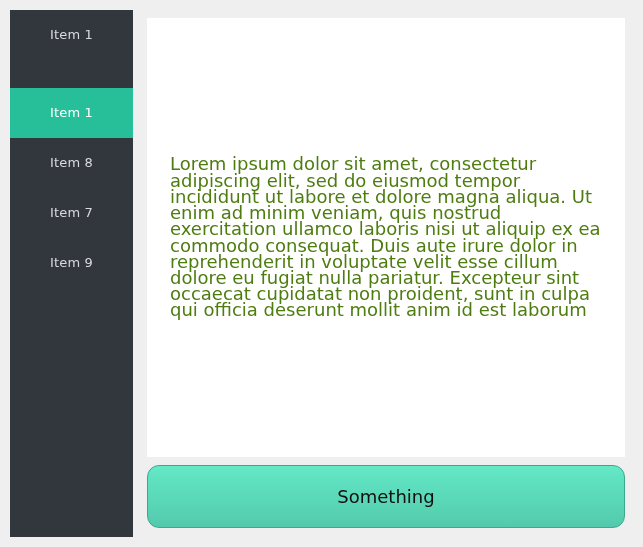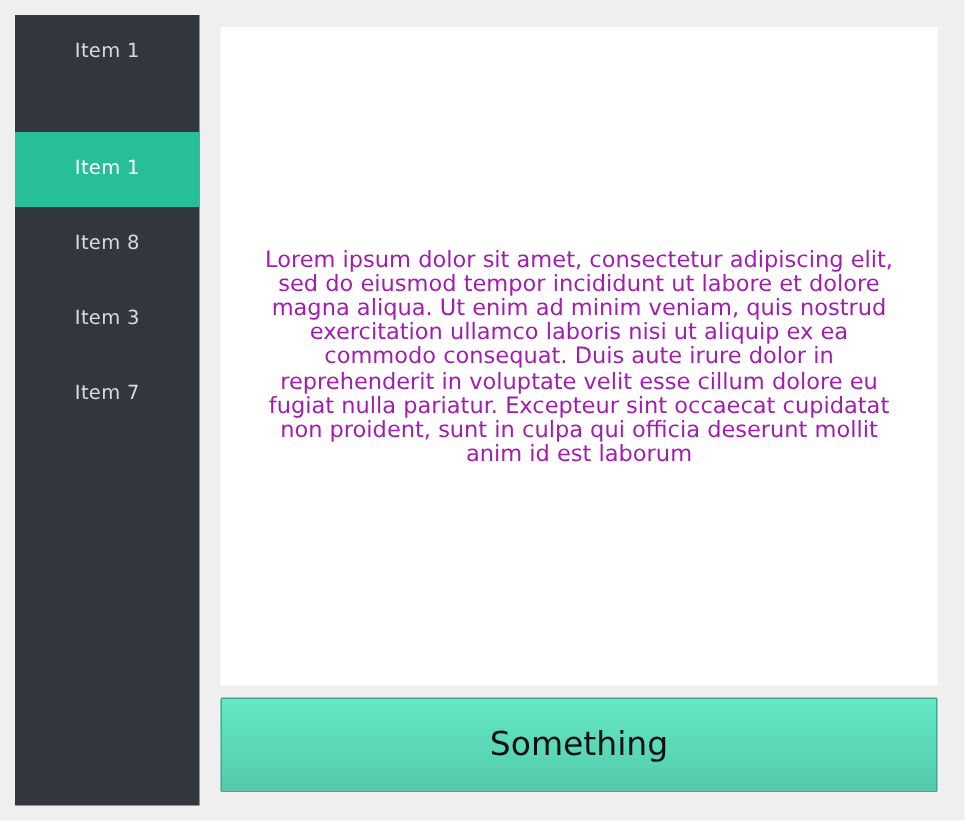--- a/index.html
+++ b/index.html
@@ -52,39 +52,38 @@
     width: 478px;
     height: 439px;
     background: #ffffff;
     display: flex;
     align-items: center;
     justify-content: center;
   }
 
   #content-text {
     width: 440px;
-    text-align: center;
-    font-size: 15px;
+    font-size: 18px;
     line-height: 16.2px;
-    color: #a21caf;
+    color: #4d7c0f;
     padding: 0 4px;
   }
 
   
   #action-button {
     position: absolute;
     left: 147px;
     top: 465px;
     width: 478px;
     height: 63px;
     background: linear-gradient(to bottom, #66e9c6 0%, #5fe1c0 22%, #58d4b4 70%, #53c9ac 100%);
     border: 1px solid #3aa98e;
-    border-radius: 1px;
+    border-radius: 12px;
     color: #101010;
-    font-size: 22px;
+    font-size: 18px;
     display: flex;
     align-items: center;
     justify-content: center;
     cursor: pointer;
     user-select: none;
   }
 </style>
 </head>
 <body>
 
@@ -92,24 +91,24 @@
   <div class="sidebar-item">
     <span>Item 1</span>
   </div>
   <div class="sidebar-item selected">
     <span>Item 1</span>
   </div>
   <div class="sidebar-item">
     <span>Item 8</span>
   </div>
   <div class="sidebar-item">
-    <span>Item 3</span>
+    <span>Item 7</span>
   </div>
   <div class="sidebar-item">
-    <span>Item 7</span>
+    <span>Item 9</span>
   </div>
 </div>
 
 <div id="content-panel">
   <p id="content-text">Lorem ipsum dolor sit amet, consectetur adipiscing elit, sed do eiusmod tempor incididunt ut labore et dolore magna aliqua. Ut enim ad minim veniam, quis nostrud exercitation ullamco laboris nisi ut aliquip ex ea commodo consequat. Duis aute irure dolor in reprehenderit in voluptate velit esse cillum dolore eu fugiat nulla pariatur. Excepteur sint occaecat cupidatat non proident, sunt in culpa qui officia deserunt mollit anim id est laborum</p>
 </div>
 
 <div id="action-button">
   <span>Something</span>
 </div>

